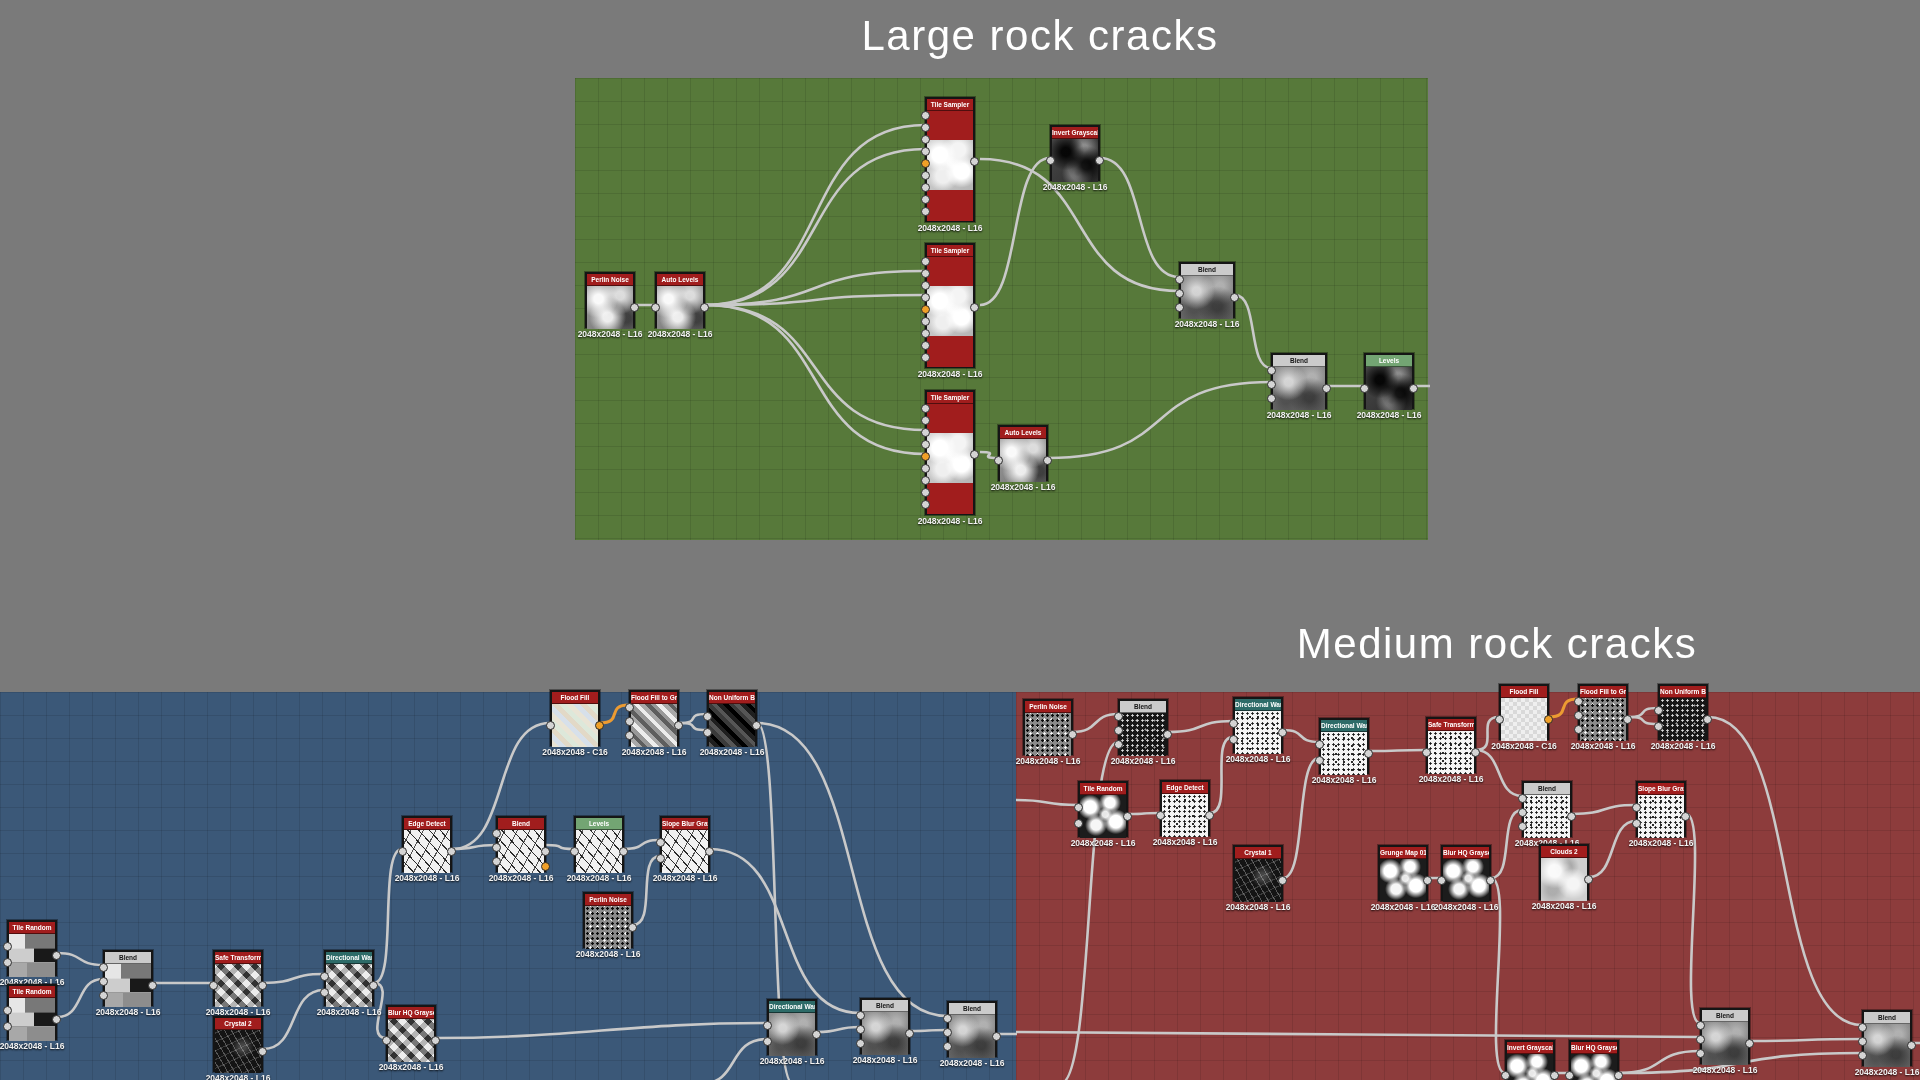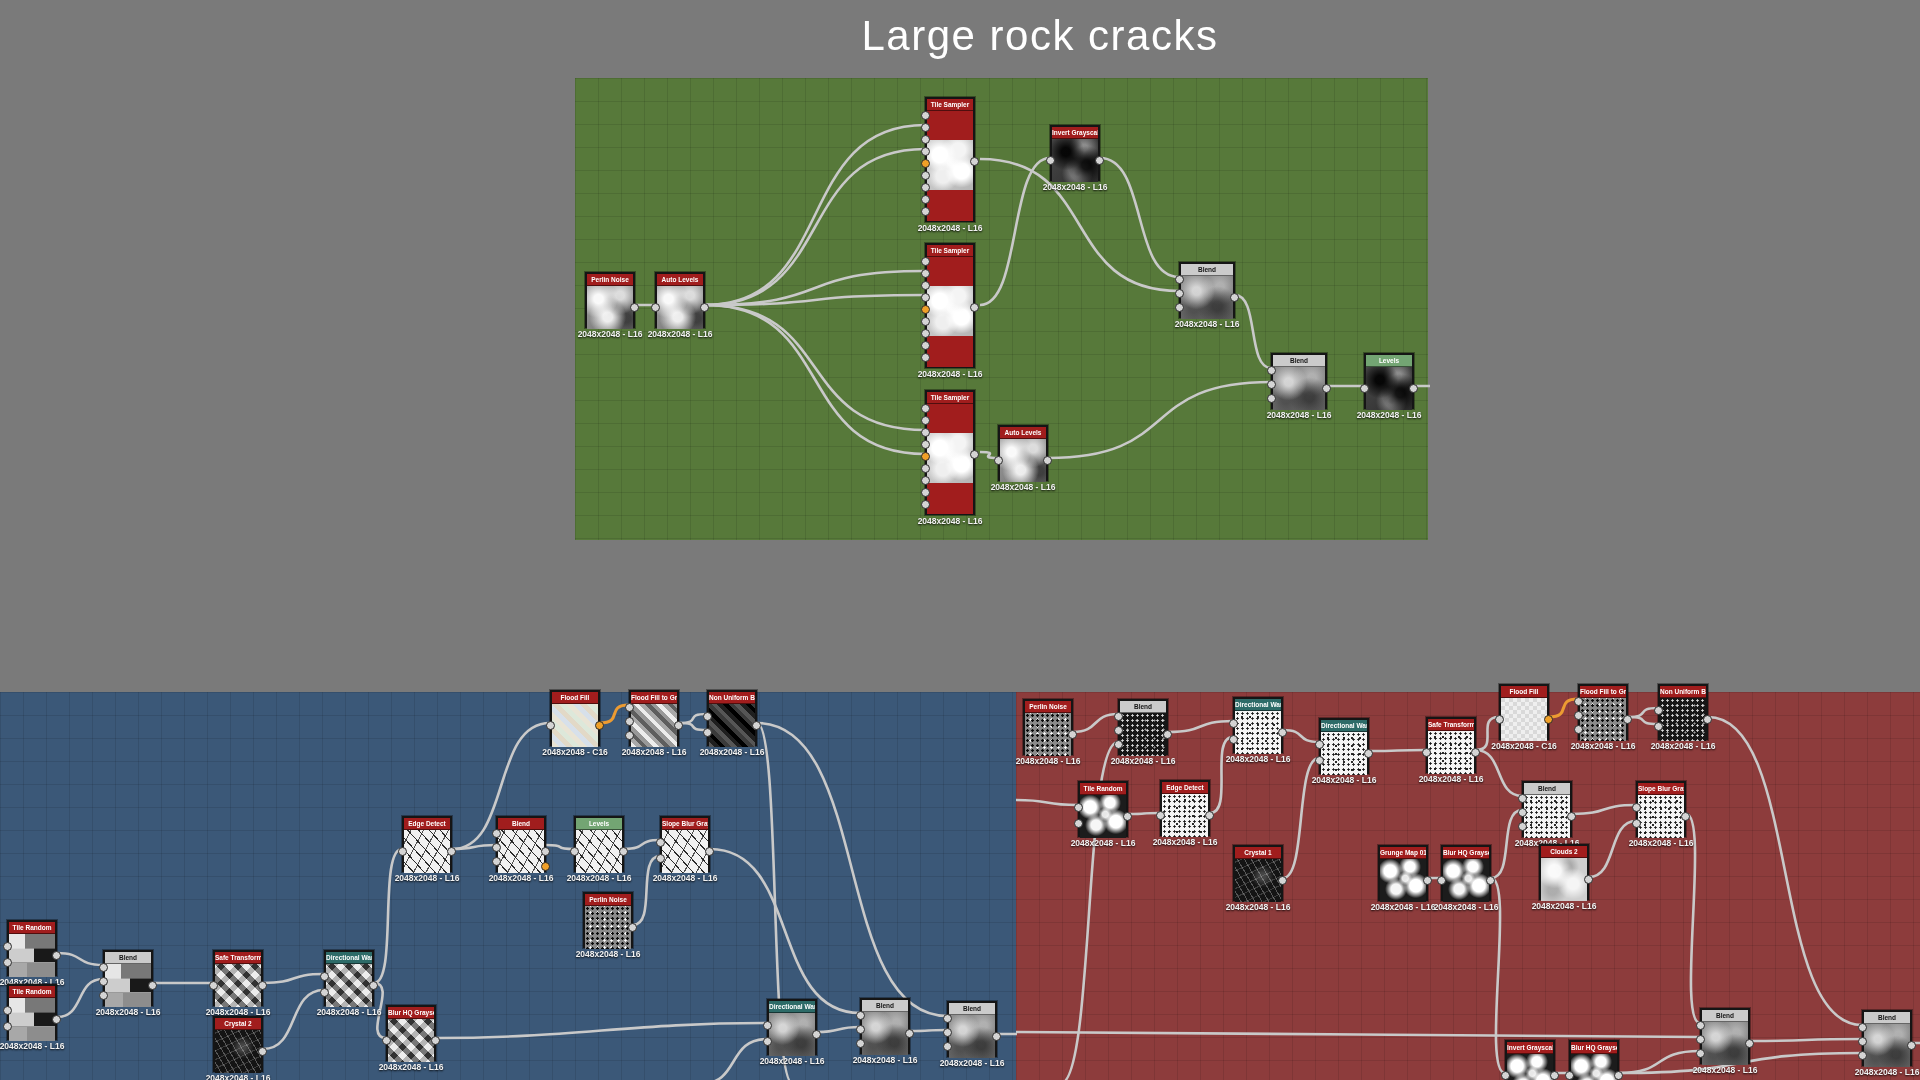--- a/index.html
+++ b/index.html
@@ -124,20 +124,21 @@
 </head>
 <body>
 
 <div class="stage">
 
   <div class="panel grid p-green"></div>
   <div class="panel grid p-blue"></div>
   <div class="panel grid p-red"></div>
 
   <div class="title t-shape">Large rock cracks</div>
+  <div class="title t-medium">Medium rock cracks</div>
 
   <svg id="edges" width="1920" height="1080" viewBox="0 0 1920 1080">
       <path d="M635 305 C659 305,631 305,655 305" class="edge"></path>
       <path d="M705 305 C837 305,793 125,925 125" class="edge"></path>
       <path d="M705 305 C837 305,793 149,925 149" class="edge"></path>
       <path d="M705 305 C837 305,793 271,925 271" class="edge"></path>
       <path d="M705 305 C837 305,793 295,925 295" class="edge"></path>
       <path d="M705 305 C837 305,793 430,925 430" class="edge"></path>
       <path d="M705 305 C837 305,793 454,925 454" class="edge"></path>
       <path d="M980 305 C1022 305,1008 158,1050 158" class="edge"></path>

